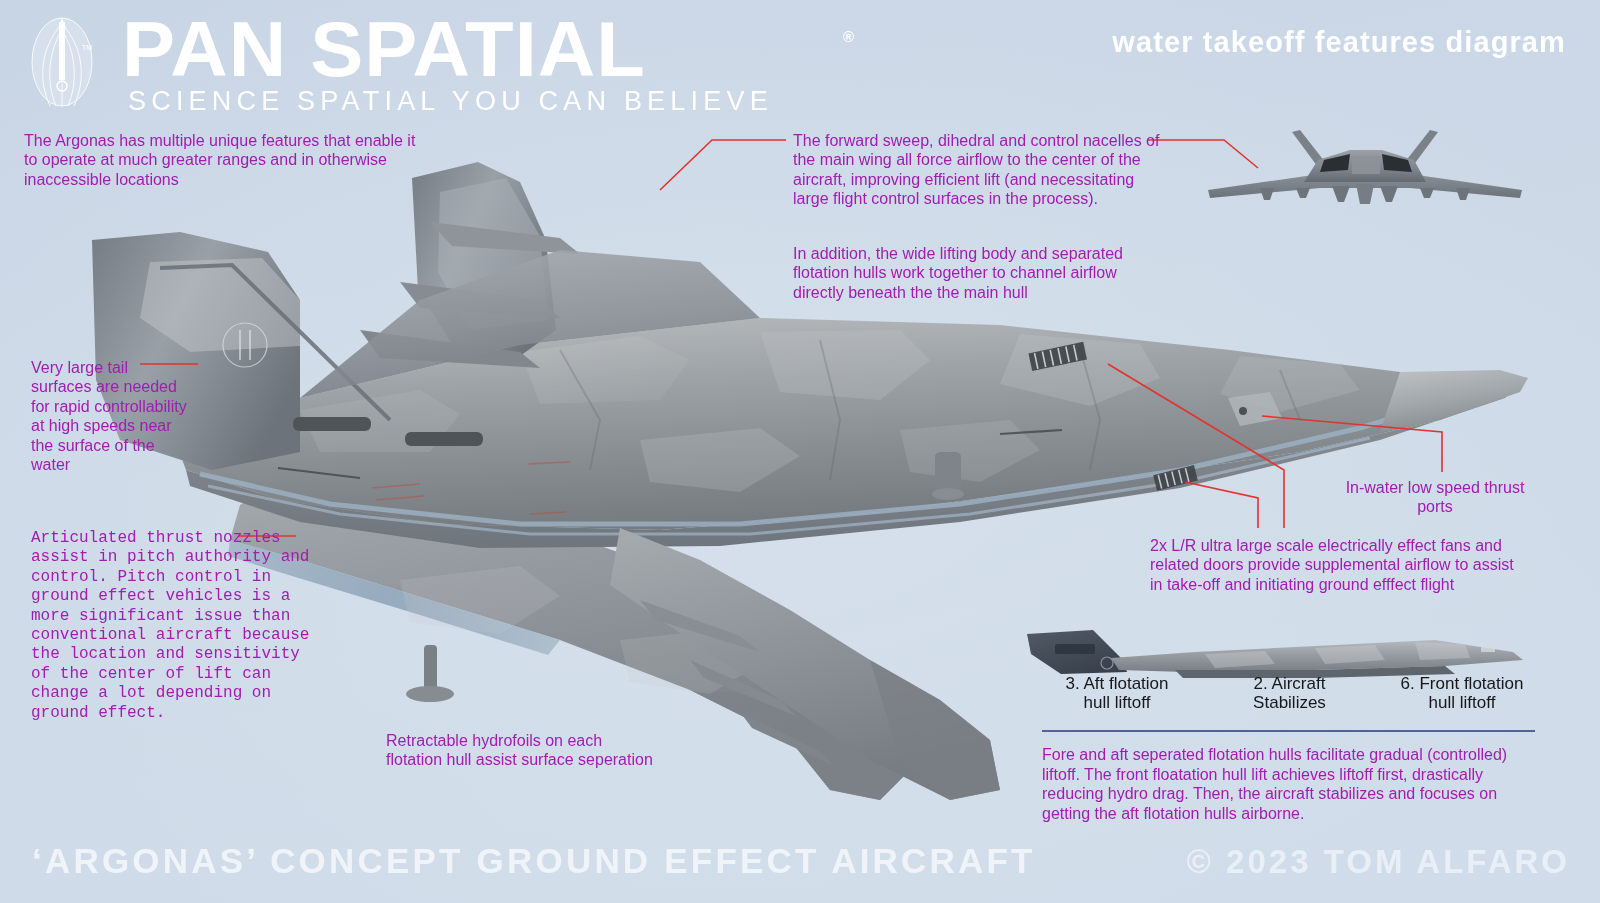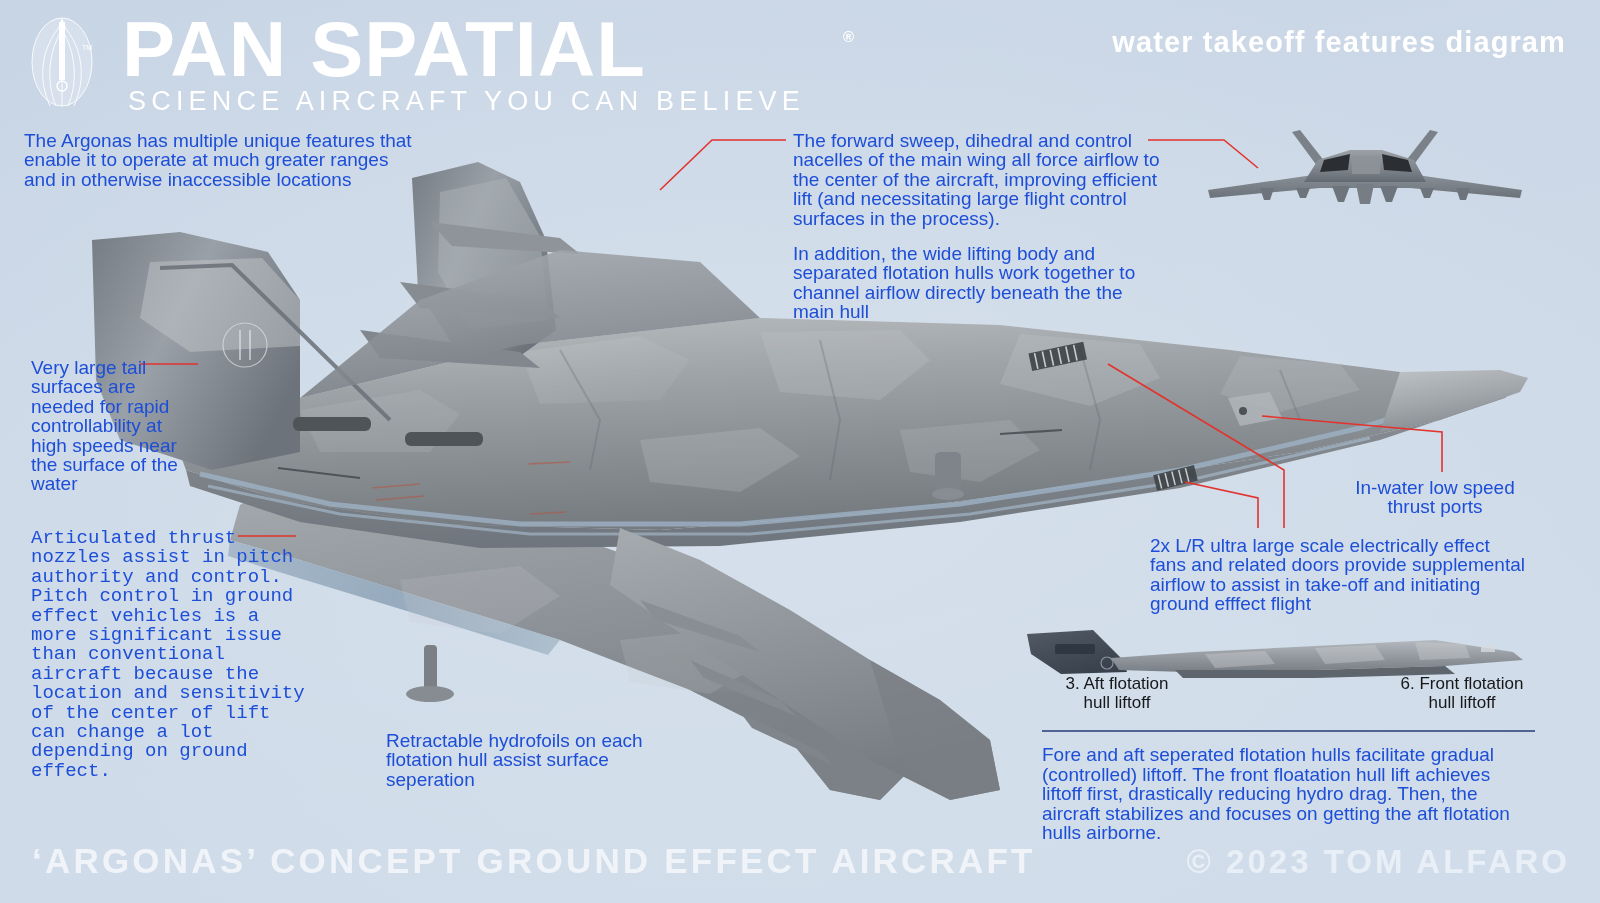--- a/index.html
+++ b/index.html
@@ -38,21 +38,21 @@
     letter-spacing:3.2px;white-space:nowrap;
     font-family:"Liberation Sans Narrow","Liberation Sans",sans-serif;
   }
   #footer-copyright{
     right:30px;bottom:22px;font-size:33px;color:#e9eff6;font-weight:700;
     letter-spacing:3px;white-space:nowrap;
     font-family:"Liberation Sans Narrow","Liberation Sans",sans-serif;
   }
 
   
-  .note{color:#1d4ed8;font-size:19px;line-height:19.4px;white-space:pre-line;}
+  .note{color:#a21caf;font-size:16px;line-height:19.4px;white-space:pre-line;}
   #note-intro{left:24px;top:131px;width:400px;}
   #note-wing{left:793px;top:131px;width:380px;}
   #note-wing2{left:793px;top:244px;width:370px;}
   #note-tail{left:31px;top:358px;width:160px;}
   #note-nozzle{left:31px;top:529px;width:280px;font-family:Liberation Mono, monospace;}
   #note-hydrofoil{left:386px;top:731px;width:270px;}
   #note-ports{left:1340px;top:478px;width:190px;text-align:center;}
   #note-fans{left:1150px;top:536px;width:380px;}
   #note-seq{left:1042px;top:745px;width:490px;line-height:19.6px;}
 
@@ -338,35 +338,37 @@
     <path d="M 46 16 C 32 38 30 68 40 92"></path>
     <path d="M 46 16 C 60 38 62 68 52 92"></path>
   </g>
   <rect x="43" y="8" width="6" height="58" fill="#ffffff" opacity="0.95"></rect>
   <polygon points="46,4 50,14 42,14" fill="#ffffff"></polygon>
   <circle cx="46" cy="72" r="5" fill="none" stroke="#ffffff" stroke-width="1.4"></circle>
   <text x="66" y="36" font-size="7" fill="#ffffff" font-family="Liberation Sans, sans-serif">TM</text>
 </svg>
 <div class="abs" id="brand-title">PAN SPATIAL</div>
 <div class="abs" id="brand-reg">®</div>
-<div class="abs" id="brand-tagline">SCIENCE AIRCRAFT YOU CAN BELIEVE</div>
+<div class="abs" id="brand-tagline">SCIENCE SPATIAL YOU CAN BELIEVE</div>
 <div class="abs" id="diagram-kicker">water takeoff features diagram</div>
 
 <div class="abs note" id="note-intro">The Argonas has multiple unique features that enable it to operate at much greater ranges and in otherwise inaccessible locations</div>
 <div class="abs note" id="note-wing">The forward sweep, dihedral and control nacelles of the main wing all force airflow to the center of the aircraft, improving efficient lift (and necessitating large flight control surfaces in the process).</div>
 <div class="abs note" id="note-wing2">In addition, the wide lifting body and separated flotation hulls work together to channel airflow directly beneath the the main hull</div>
 <div class="abs note" id="note-tail">Very large tail surfaces are needed for rapid controllability at high speeds near the surface of the water</div>
 <div class="abs note" id="note-nozzle">Articulated thrust nozzles assist in pitch authority and control.  Pitch control in ground effect vehicles is a more significant issue than conventional aircraft because the location and sensitivity of the center of lift can change a lot depending on ground effect.</div>
 <div class="abs note" id="note-hydrofoil">Retractable hydrofoils on each flotation hull assist surface seperation</div>
 <div class="abs note" id="note-ports">In-water low speed thrust ports</div>
 <div class="abs note" id="note-fans">2x L/R ultra large scale electrically effect fans and related doors provide supplemental airflow to assist in take-off and initiating ground efffect flight</div>
 
 <div class="seq-row">
   <div>3. Aft flotation
 hull liftoff</div>
+  <div>2. Aircraft
+Stabilizes</div>
   <div>6. Front flotation
 hull liftoff</div>
 </div>
 <div class="abs" id="seq-divider"></div>
 <div class="abs note" id="note-seq">Fore and aft seperated flotation hulls facilitate gradual (controlled) liftoff.  The front floatation hull lift achieves liftoff first, drastically reducing hydro drag.  Then, the aircraft stabilizes and focuses on getting the aft flotation hulls airborne.</div>
 
 <div class="abs" id="footer-title">‘ARGONAS’ CONCEPT GROUND EFFECT AIRCRAFT</div>
 <div class="abs" id="footer-copyright">© 2023  TOM ALFARO</div>
 
 </body></html>

